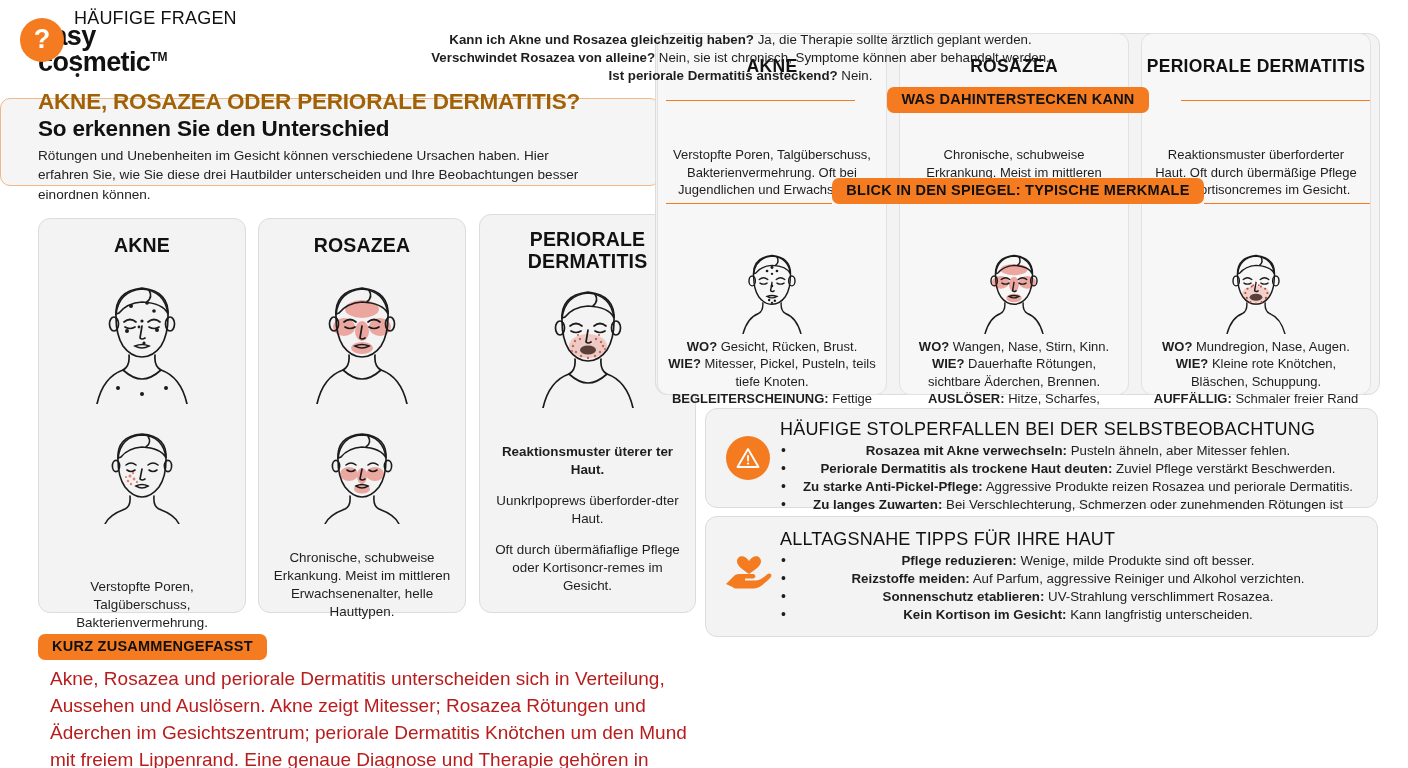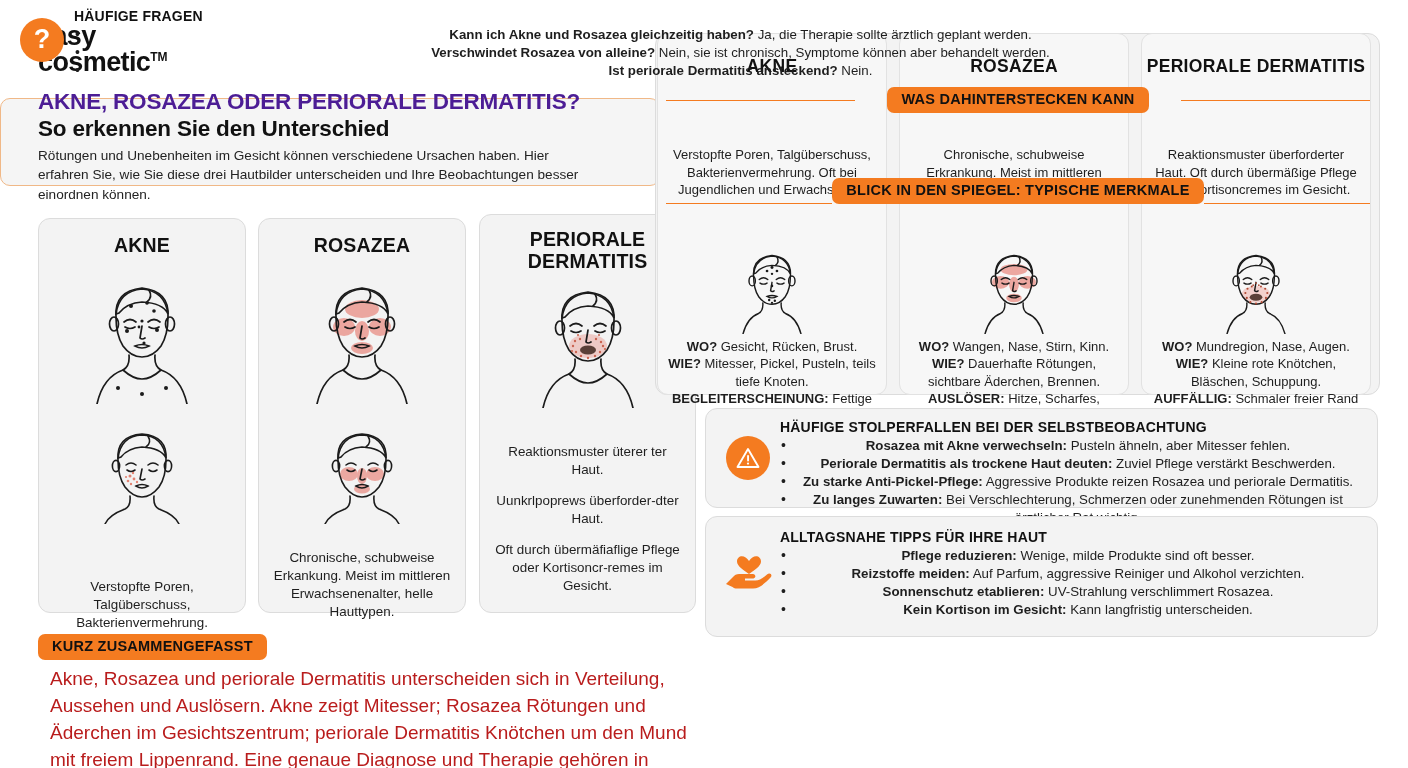--- a/index.html
+++ b/index.html
@@ -14,21 +14,21 @@
   }
 
   .stage { position: relative; width: 1408px; height: 768px; }
 
   
   #brand { position: absolute; left: 38px; top: 24px; width: 400px; }
   .brand-line { font-size: 27px; font-weight: 700; line-height: 0.95; letter-spacing: -0.6px; color: #111; }
   .brand-tm { font-size: 12px; vertical-align: super; font-weight: 700; letter-spacing: 0; margin-top: 40px; }
 
   #headline { position: absolute; left: 38px; top: 88px; width: 590px; }
-  .h-main { font-size: 22.5px; font-weight: 700; letter-spacing: -0.2px; line-height: 1.22; color: #4c1d95; }
+  .h-main { font-size: 22.5px; font-weight: 700; letter-spacing: -0.2px; line-height: 1.22; color: #a16207; }
   .h-sub  { font-size: 22.5px; font-weight: 700; letter-spacing: -0.2px; line-height: 1.22; color: #111; }
   #intro { position: absolute; left: 38px; top: 146px; width: 560px;
            font-size: 13.6px; line-height: 1.42; color: #232323; }
 
   
   .card {
     position: absolute;
     background: #f3f3f3;
     border: 1px solid #dcdcdc;
     border-radius: 12px;
@@ -37,21 +37,21 @@
   
   .dcard { }
   .dcard-title {
     text-align: center; font-weight: 700; color: #111;
     font-size: 19.5px; letter-spacing: 0.2px; line-height: 1.12;
   }
   .dcard-body {
     text-align: center; font-size: 13.4px; line-height: 1.34; color: #1e1e1e;
   }
   .dcard-body p + p { margin-top: 13px; }
-  .dcard-body-bold { font-weight: 400; }
+  .dcard-body-bold { font-weight: 700; }
 
   #card-akne      { left: 38px;  top: 218px; width: 208px; height: 395px; }
   #card-rosazea   { left: 258px; top: 218px; width: 208px; height: 395px; }
   #card-pd        { left: 479px; top: 214px; width: 217px; height: 399px; }
 
   .face-slot { display: flex; justify-content: center; align-items: center; }
 
   
   .pill {
     background: #f47b20;
@@ -105,21 +105,21 @@
 
   
   .infobox { background: #f3f3f3; border: 1px solid #dcdcdc; border-radius: 12px; }
   #box-pitfalls { left: 705px; top: 408px; width: 673px; height: 100px; }
   #box-tips     { left: 705px; top: 516px; width: 673px; height: 121px; }
   #box-faq      { left: 705px; top: 648px; width: 673px; height: 98px;
                   background: transparent; border: none; }
 
   .ibox-icon { position: absolute; left: 20px; }
   .ibox-content { position: absolute; left: 74px; right: 14px; }
-  .ibox-title { font-weight: 700; font-size: 14px; letter-spacing: 0.2px; color: #111; margin-bottom: 2px; }
+  .ibox-title { font-weight: 400; font-size: 18px; letter-spacing: 0.2px; color: #111; margin-bottom: 2px; }
   .ibox-list { list-style: none; }
   .ibox-list li {
     font-size: 13.3px; line-height: 1.35; color: #1e1e1e;
     padding-left: 13px; position: relative; text-align: center;
   }
   .ibox-list li::before {
     content: "\2022"; position: absolute; left: 1px; top: -1px; font-size: 14px; color: #1e1e1e;
   }
   .ibox-list b { font-weight: 700; }
 

